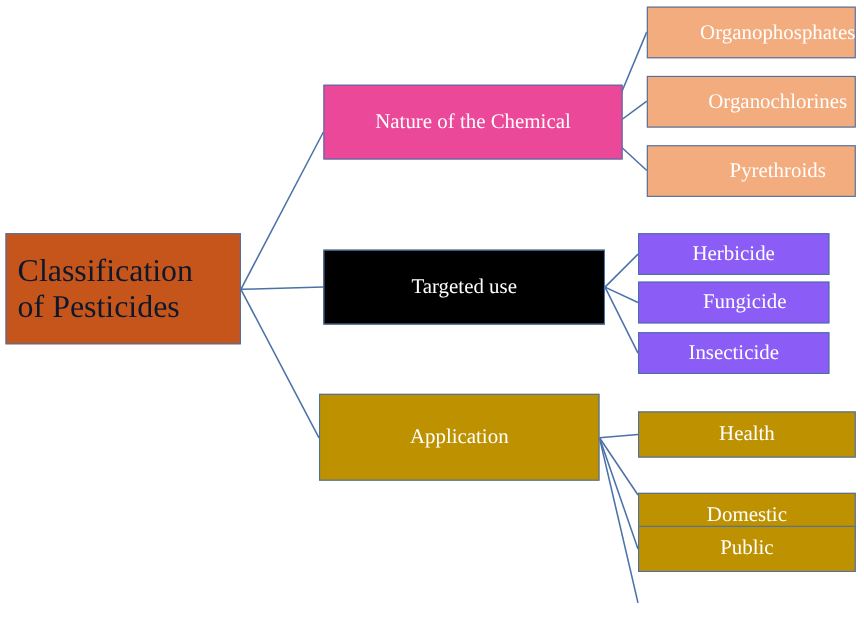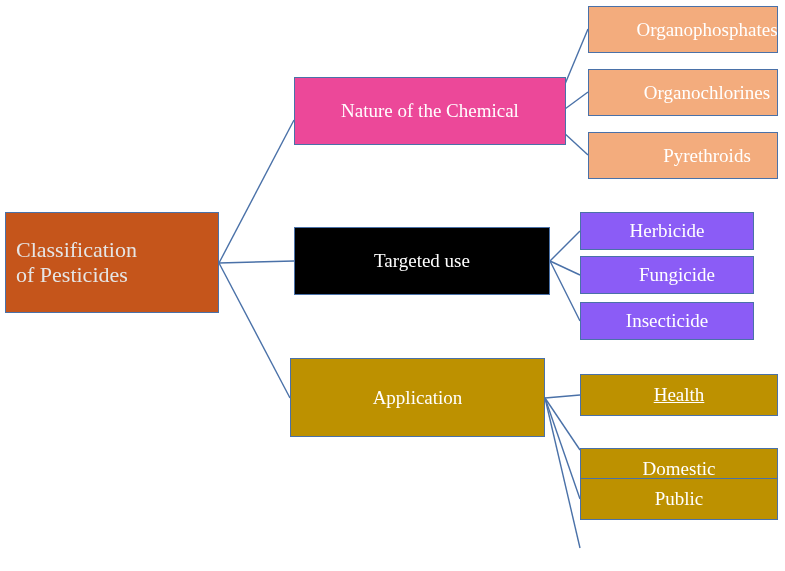--- a/index.html
+++ b/index.html
@@ -39,22 +39,22 @@
     padding: 0 6px;
     white-space: pre-line;
   }
   
   .n-root {
     left: 5px;
     top: 212px;
     width: 214px;
     height: 101px;
     background: #C5551B;
-    color: #e5e5e5;
-    font-size: 22px;
+    color: #0f172a;
+    font-size: 29px;
     justify-content: flex-start;
   }
   .n-root .node-label { padding-left: 10px; text-align: left; }
 
   
   .n-l2 {
     color: #ffffff;
     font-size: 19px;
   }
   .n-cat-chem {
@@ -89,21 +89,21 @@
   .leaf-app  { background: #BD9100; left: 580px; width: 198px; height: 42px; }
 
   .leaf-chem-0 { top: 6px; }
   .leaf-chem-1 { top: 69px; }
   .leaf-chem-2 { top: 132px; }
 
   .leaf-use-0 { top: 212px; }
   .leaf-use-1 { top: 256px; padding-left: 20px; }
   .leaf-use-2 { top: 302px; }
 
-  .leaf-app-0 { top: 374px; text-decoration: underline; }
+  .leaf-app-0 { top: 374px; }
   .leaf-app-1 { top: 448px; }
   .leaf-app-2 { top: 478px; }
   .leaf-app-3 { top: 527px; }
 </style>
 </head>
 <body>
 
 <div id="canvas">
 
   <svg id="edges" viewBox="0 0 785 571" width="785" height="571">

